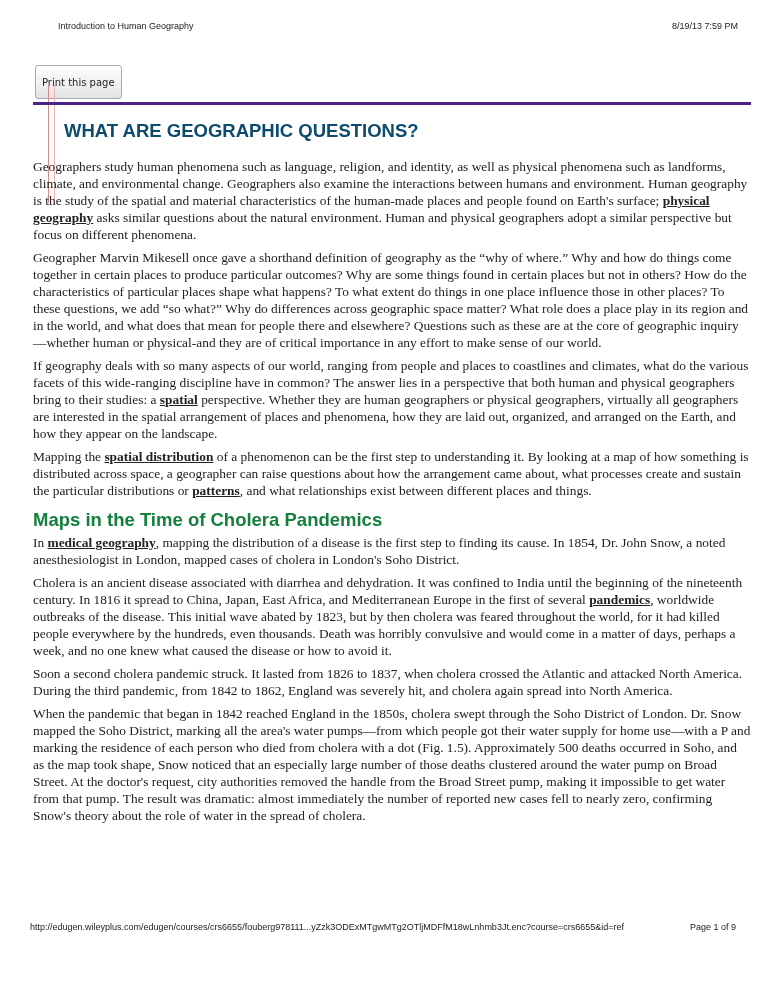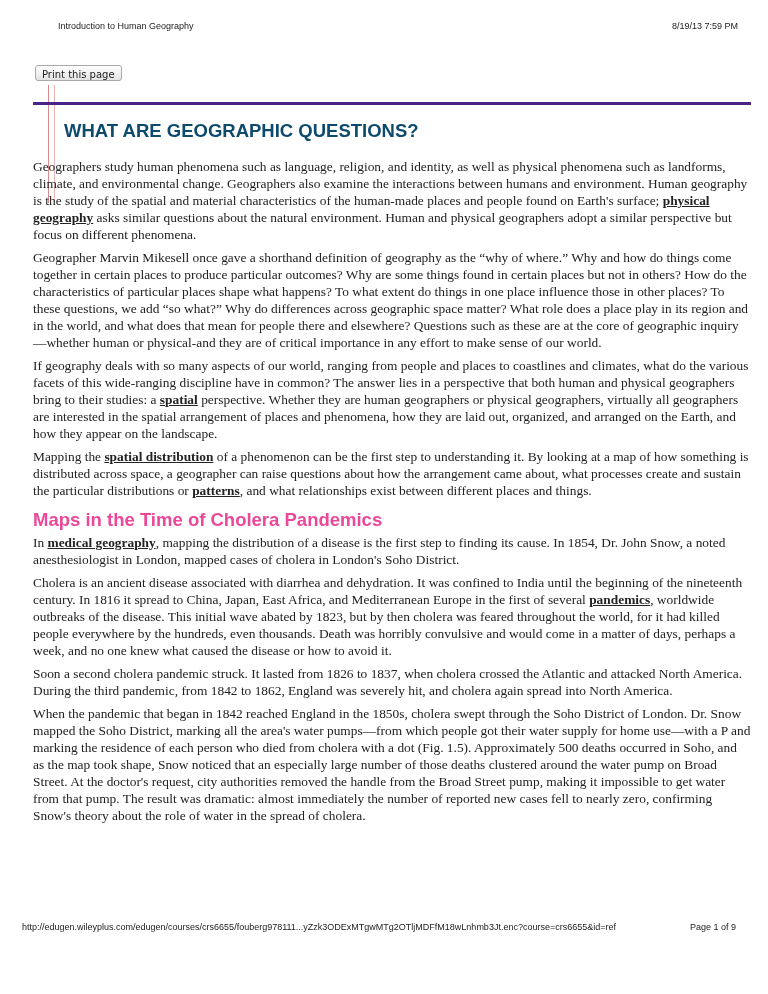--- a/index.html
+++ b/index.html
@@ -1,31 +1,31 @@
 <!DOCTYPE html>
 <html><head>
 <meta charset="utf-8">
 <style>
   html, body { margin: 0; padding: 0; background: #ffffff; }
   body { width: 768px; height: 994px; position: relative; overflow: hidden; font-family: "Liberation Serif", serif; color: #222; }
   .print-header { position: absolute; top: 21px; left: 22px; right: 22px; font-family: "Liberation Sans", sans-serif; font-size: 9px; color: #222; }
   .print-header .left { position: absolute; left: 0; top: 0; padding-left: 36px; }
   .print-header .right { position: absolute; right: 8px; top: 0; text-align: center; }
-  .print-btn { position: absolute; left: 35px; top: 65px; height: 16px; padding: 0 6px; font-family: "DejaVu Sans", sans-serif; font-size: 10px; line-height: 17px; color: #222; background: linear-gradient(#ffffff, #e4e4e4); border: 1px solid #a9a9a9; border-radius: 3px; box-sizing: border-box; }
+  .print-btn { position: absolute; left: 35px; top: 65px; height: 34px; padding: 0 6px; font-family: "DejaVu Sans", sans-serif; font-size: 10px; line-height: 17px; color: #222; background: linear-gradient(#ffffff, #e4e4e4); border: 1px solid #a9a9a9; border-radius: 3px; box-sizing: border-box; }
   .margin-line { position: absolute; top: 85px; width: 1px; height: 118px; background: #d88a8a; }
   .margin-line.l1 { left: 48px; }
   .margin-line.l2 { left: 54px; background: #e9b3b3; }
   .rule { position: absolute; left: 33px; top: 102px; width: 718px; height: 3px; background: #4b2386; }
   .page-title { position: absolute; left: 64px; top: 120px; margin: 0; font-family: "Liberation Sans", sans-serif; font-weight: bold; font-size: 18.5px; color: #0c4a6e; letter-spacing: 0; }
   .content { position: absolute; left: 33px; top: 158px; width: 718px; font-size: 13.4px; line-height: 17px; }
   .content p { margin: 0 0 6px 0; }
   .content a.term { color: #222; font-weight: bold; text-decoration: underline; }
-  .section-title { margin: 10px 0 3px 0; font-family: "Liberation Sans", sans-serif; font-weight: bold; font-size: 18.5px; color: #ec4899; line-height: 22px; }
+  .section-title { margin: 10px 0 3px 0; font-family: "Liberation Sans", sans-serif; font-weight: bold; font-size: 18.5px; color: #15803d; line-height: 22px; }
   .print-footer { position: absolute; top: 922px; left: 22px; right: 22px; font-family: "Liberation Sans", sans-serif; font-size: 9px; color: #222; }
-  .print-footer .left { position: absolute; left: 0; top: 0; text-align: center; }
+  .print-footer .left { position: absolute; left: 8px; top: 0; text-align: center; }
   .print-footer .right { position: absolute; right: 10px; top: 0; }
 </style>
 </head>
 <body>
 
 <div class="print-header">
   <span class="left">Introduction to Human Geography</span>
   <span class="right">8/19/13 7:59 PM</span>
 </div>
 

